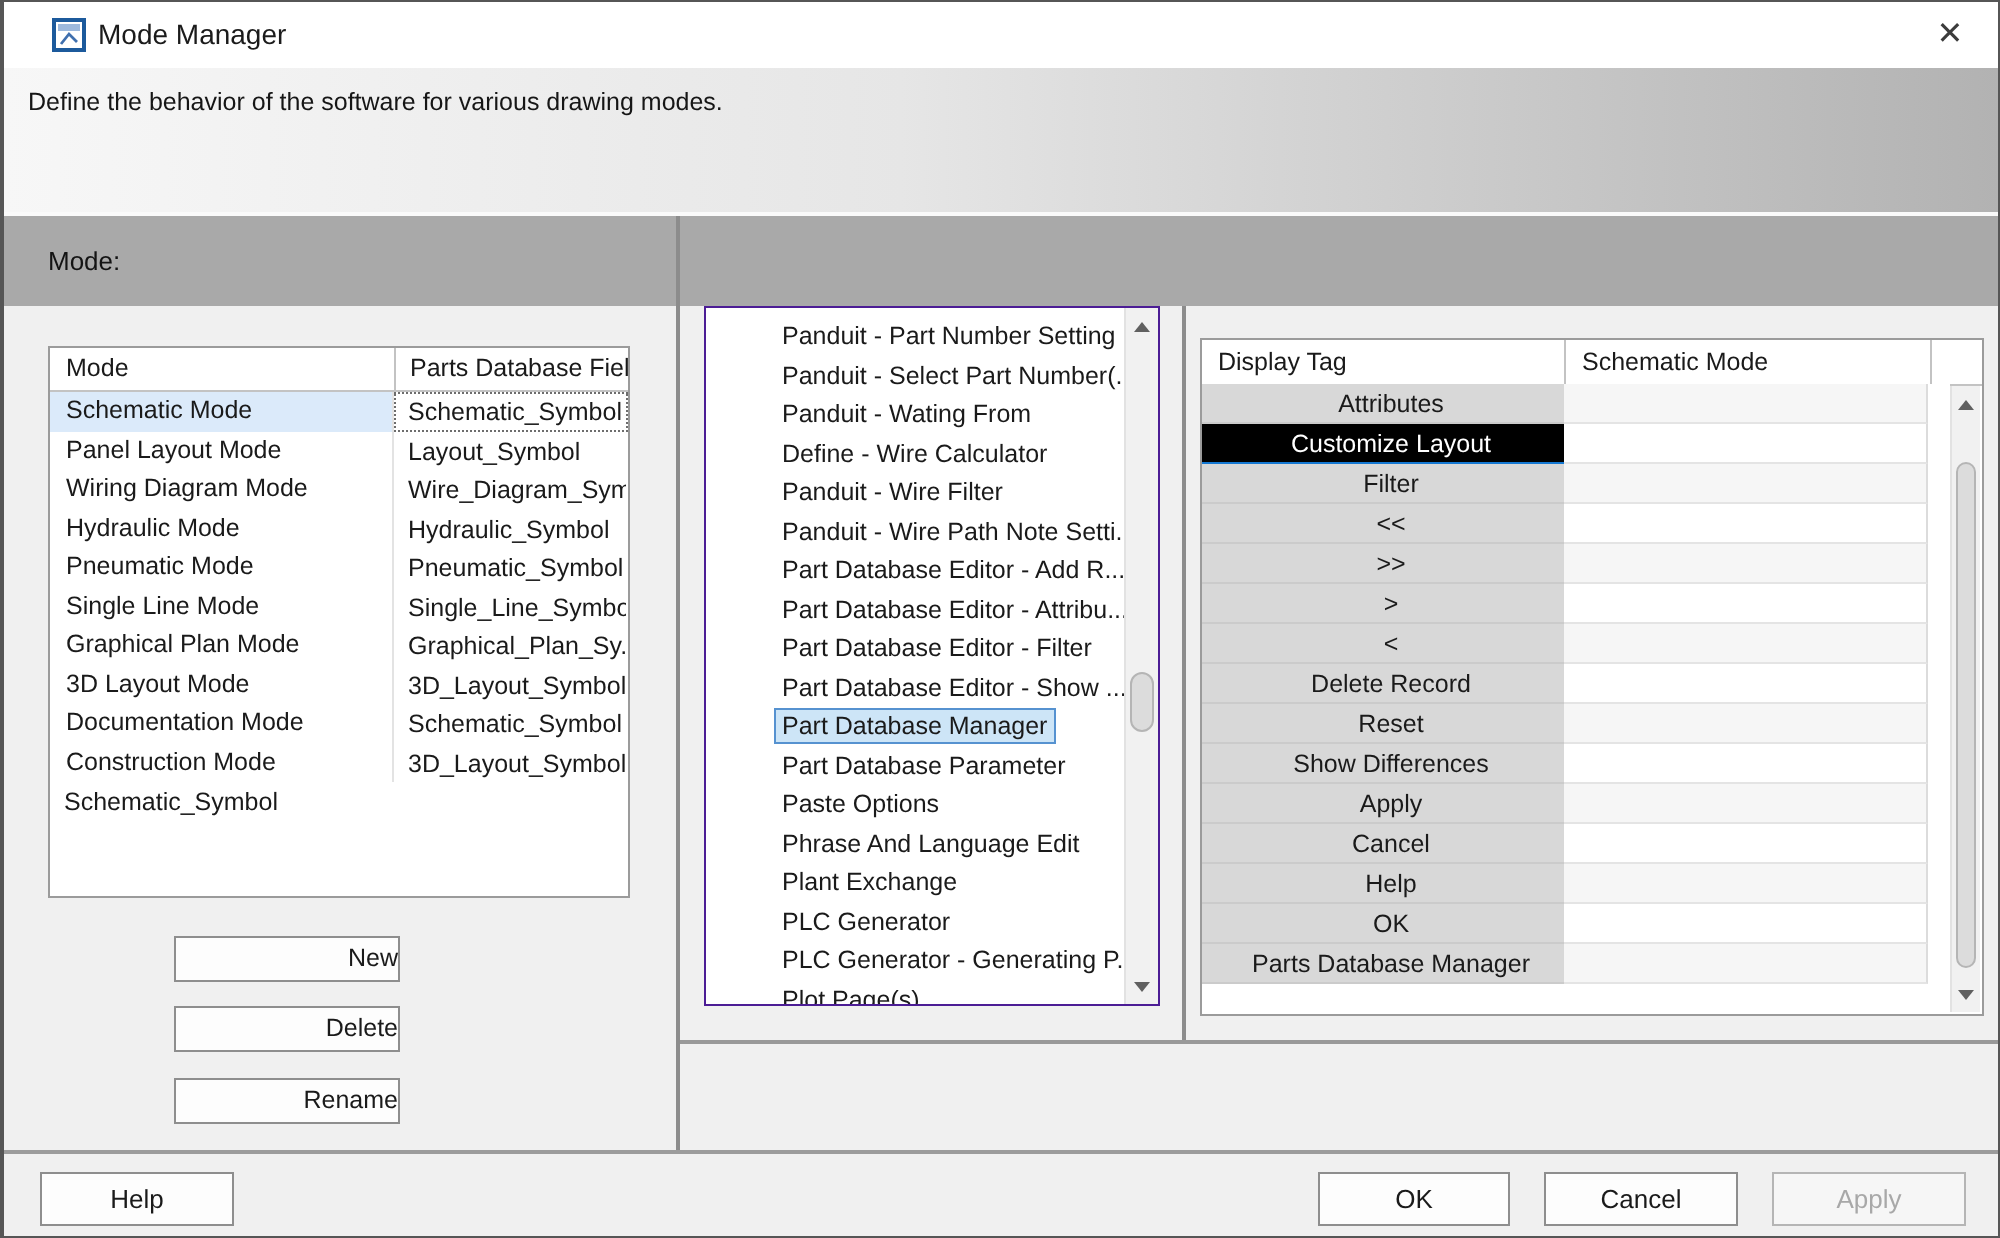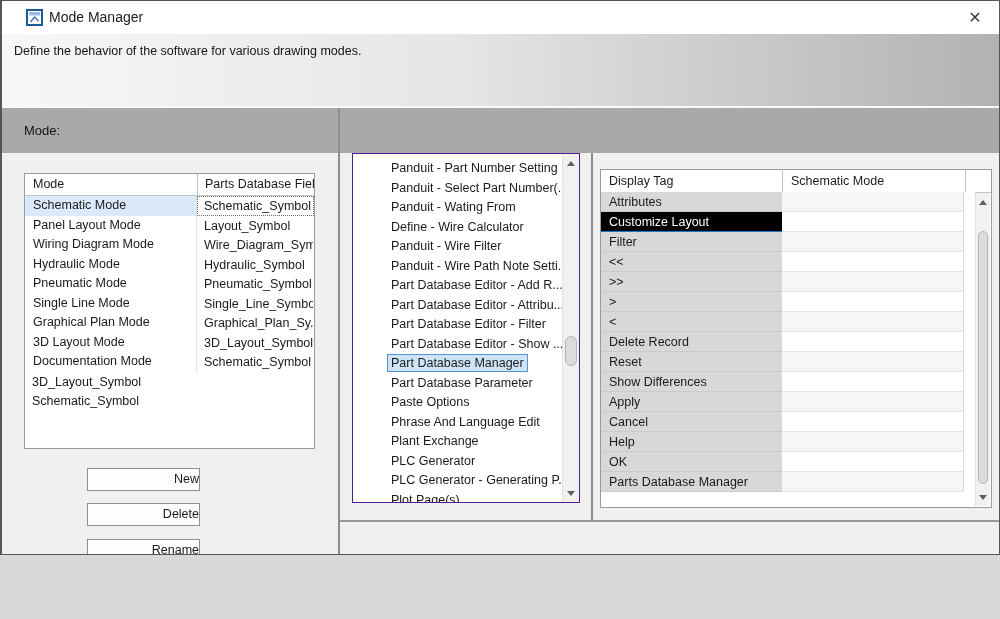--- a/index.html
+++ b/index.html
@@ -1,17 +1,17 @@
 <!DOCTYPE html>
 <html><head>
 <meta charset="utf-8">
 <style>
   html,body{margin:0;padding:0;background:#d8d8d8;}
   .dialog{
-    position:relative;width:1000px;height:555px;box-sizing:border-box;
+    position:relative;width:1000px;height:619px;box-sizing:border-box;
     background:#f0f0f0;border:1px solid #565656;border-left-width:2px;
     font-family:"Liberation Sans","DejaVu Sans",sans-serif;color:#1a1a1a;
     overflow:hidden;
   }
   
   .titlebar{position:absolute;left:0;top:0;right:0;height:33px;background:#ffffff;}
   .app-icon{position:absolute;left:24px;top:8px;width:17px;height:17px;}
   .title-text{position:absolute;left:47px;top:8px;font-size:14px;color:#1b1b1b;}
   .close-btn{position:absolute;right:13px;top:6px;width:22px;height:22px;
     font-size:16px;line-height:22px;text-align:center;color:#3c3c3c;cursor:default;}
@@ -67,21 +67,21 @@
   .sb-thumb{position:absolute;left:2px;right:2px;background:#dcdcdc;
     border:1px solid #b5b5b5;border-radius:7px;box-sizing:border-box;}
   .cmd-list .sb-thumb{top:182px;height:30px;}
   
   .disp-table{position:absolute;left:598px;top:168px;width:392px;height:339px;
     background:#ffffff;border:1px solid #9b9b9b;box-sizing:border-box;font-size:12.5px;}
   .dt-header{display:flex;height:22px;line-height:22px;border-bottom:1px solid #c3c3c3;}
   .dt-hc1{width:181px;padding-left:8px;box-sizing:border-box;}
   .dt-hc2{width:183px;padding-left:8px;border-left:1px solid #c3c3c3;box-sizing:border-box;}
   .dt-hc3{flex:1;border-left:1px solid #c3c3c3;}
-  .dt-body{position:absolute;left:0;top:22px;right:16px;bottom:0;overflow:hidden;}
+  .dt-body{position:absolute;left:0;top:22px;right:16px;bottom:0;overflow:hidden;text-align:center;}
   .dt-row{display:flex;height:20px;line-height:20px;}
   .dt-c1{width:181px;padding-left:8px;box-sizing:border-box;background:#d8d8d8;
     border-bottom:1px solid #cbcbcb;white-space:nowrap;overflow:hidden;}
   .dt-c1.sel{background:#000000;color:#ffffff;border-bottom-color:#1478d2;}
   .dt-c2{width:182px;box-sizing:border-box;background:#ffffff;
     border-bottom:1px solid #e4e4e4;border-right:1px solid #dcdcdc;}
   .dt-row:nth-child(odd) .dt-c2{background:#f6f6f6;}
   .dt-fill{flex:1;background:#ffffff;}
   .disp-table .scrollbar{top:23px;bottom:1px;right:1px;width:15px;}
   .disp-table .sb-thumb{top:38px;height:253px;}
@@ -161,20 +161,21 @@
         </div>
         <div class="mt-row">
           <div class="mt-c1">3D Layout Mode</div>
           <div class="mt-c2">3D_Layout_Symbol</div>
         </div>
         <div class="mt-row">
           <div class="mt-c1">Documentation Mode</div>
           <div class="mt-c2">Schematic_Symbol</div>
         </div>
         <div class="mt-row">
+          <div class="mt-c1">Construction Mode</div>
           <div class="mt-c2">3D_Layout_Symbol</div>
         </div>
         <div class="mt-row">
           <div class="mt-c2">Schematic_Symbol</div>
         </div>
       </div>
   </div>
 
   <div class="side-btn new">New</div>
   <div class="side-btn del">Delete</div>

